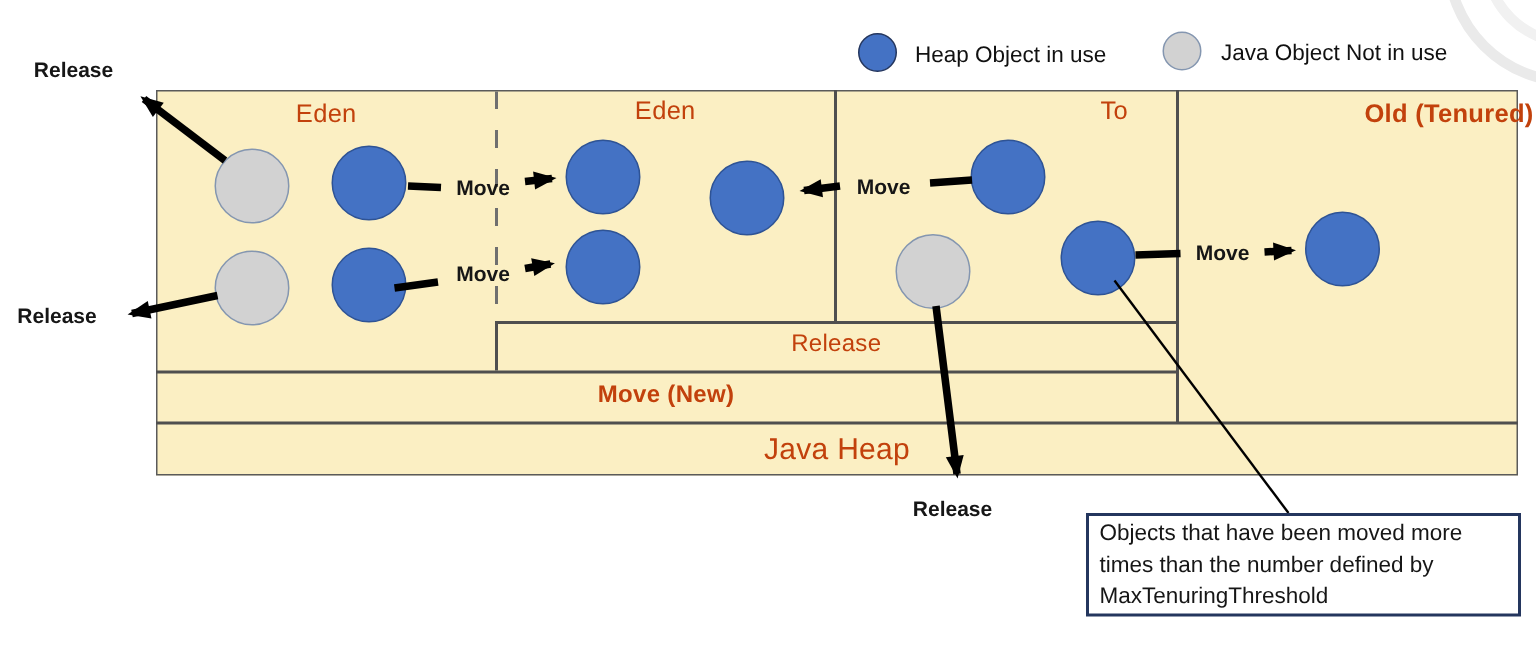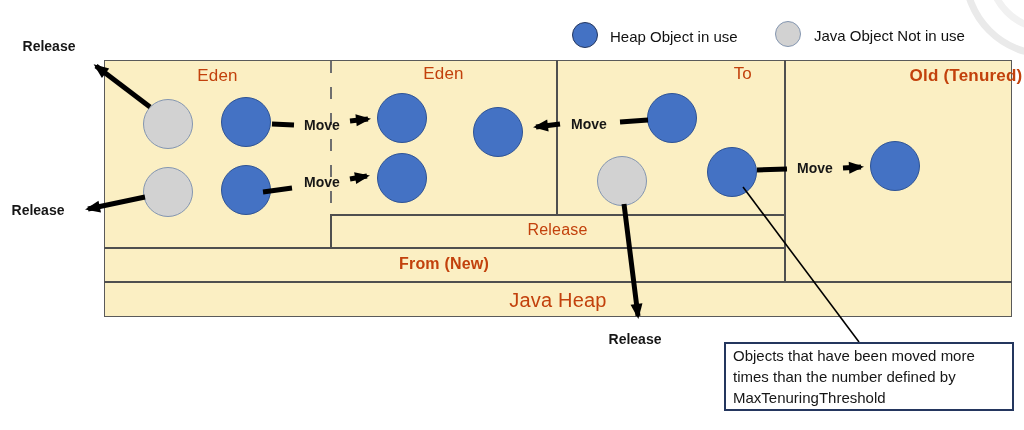--- a/index.html
+++ b/index.html
@@ -81,21 +81,21 @@
   <div class="line" style="left:556px; top:60px; width:1.5px; height:155px;"></div>
   <div class="line" style="left:784px; top:60px; width:1.5px; height:222px;"></div>
   <div class="dash-v" style="left:330px; top:61px; height:153px;"></div>
   <div class="line" style="left:330px; top:214px; width:1.5px; height:33px;"></div>
 
   <div class="region-label" style="left:104px; top:66px; width:227px;">Eden</div>
   <div class="region-label" style="left:331px; top:64px; width:225px;">Eden</div>
   <div class="region-label" style="left:556px; top:64px; width:196px;text-align:right;">To</div>
   <div class="region-label bold" style="left:822px; top:66px; width:228px;margin-left:30px;">Old (Tenured)</div>
   <div class="region-label" style="left:331px; top:221px; width:453px; font-size:16px;">Release</div>
-  <div class="region-label bold" style="left:104px; top:255px; width:680px; font-size:16px;">From (New)</div>
+  <div class="region-label bold" style="left:104px; top:255px; width:680px; font-size:16px;">Move (New)</div>
   <div class="region-label" style="left:104px; top:289px; width:908px; font-size:20px;">Java Heap</div>
 
   <div class="obj not-in-use" style="left:143px; top:99px;"></div>
   <div class="obj in-use" style="left:221px; top:97px;"></div>
   <div class="obj not-in-use" style="left:143px; top:167px;"></div>
   <div class="obj in-use" style="left:221px; top:165px;"></div>
   <div class="obj in-use" style="left:377px; top:93px;"></div>
   <div class="obj in-use" style="left:377px; top:153px;"></div>
   <div class="obj in-use" style="left:473px; top:107px;"></div>
   <div class="obj in-use" style="left:647px; top:93px;"></div>

